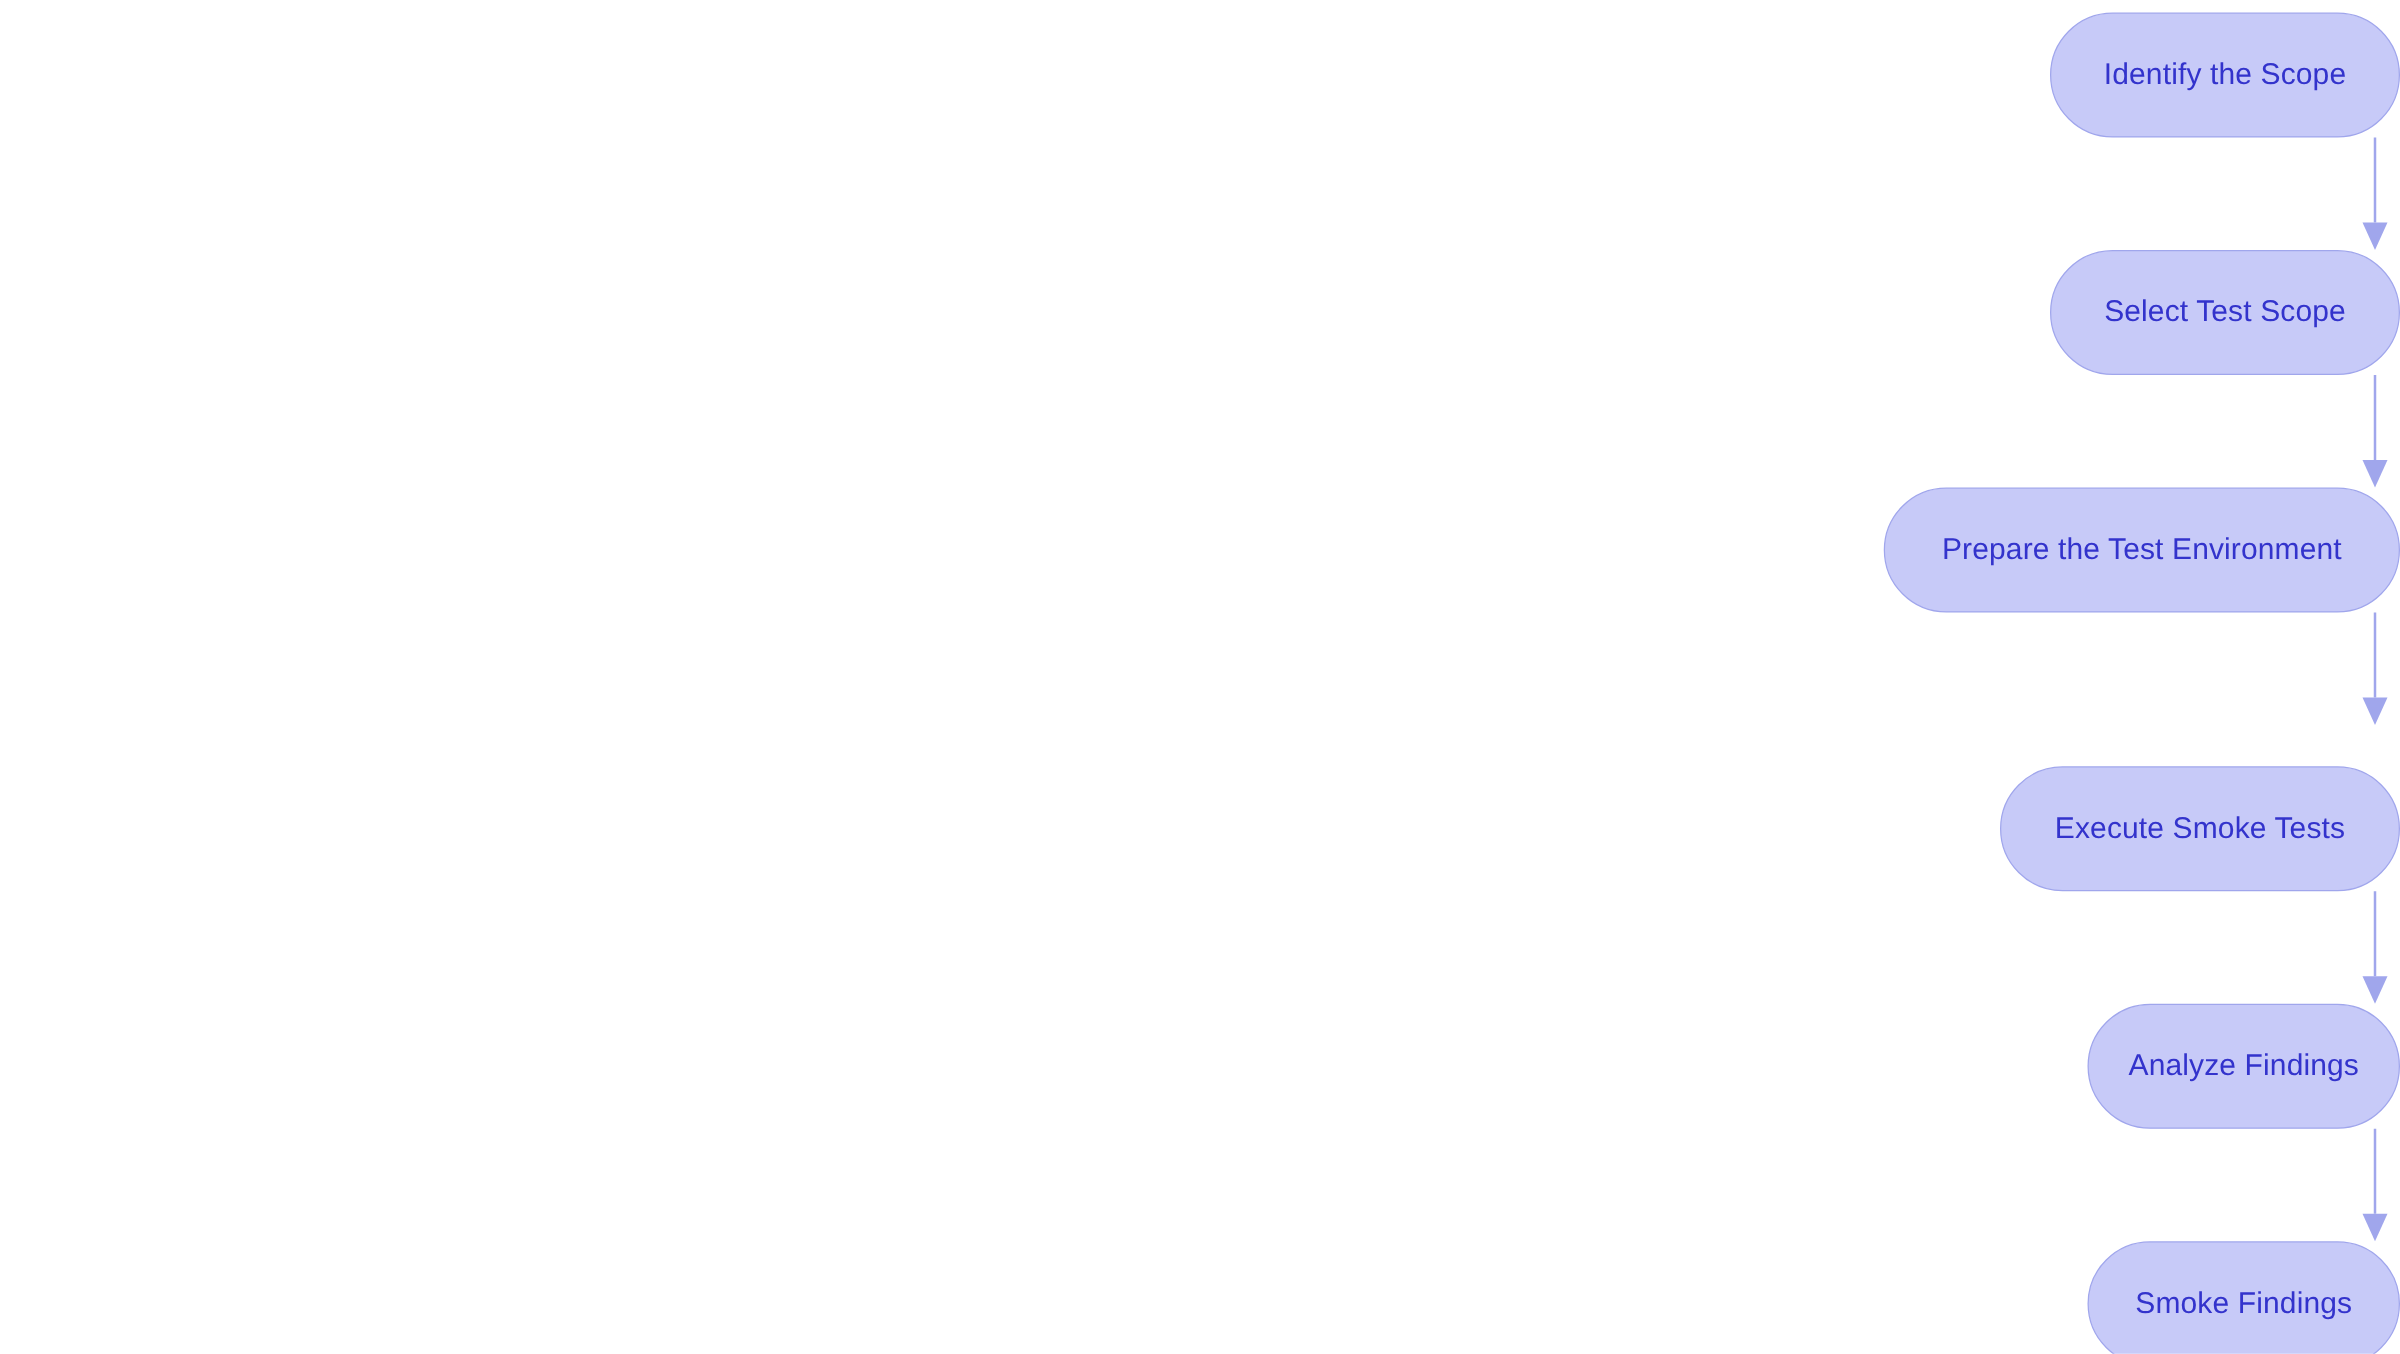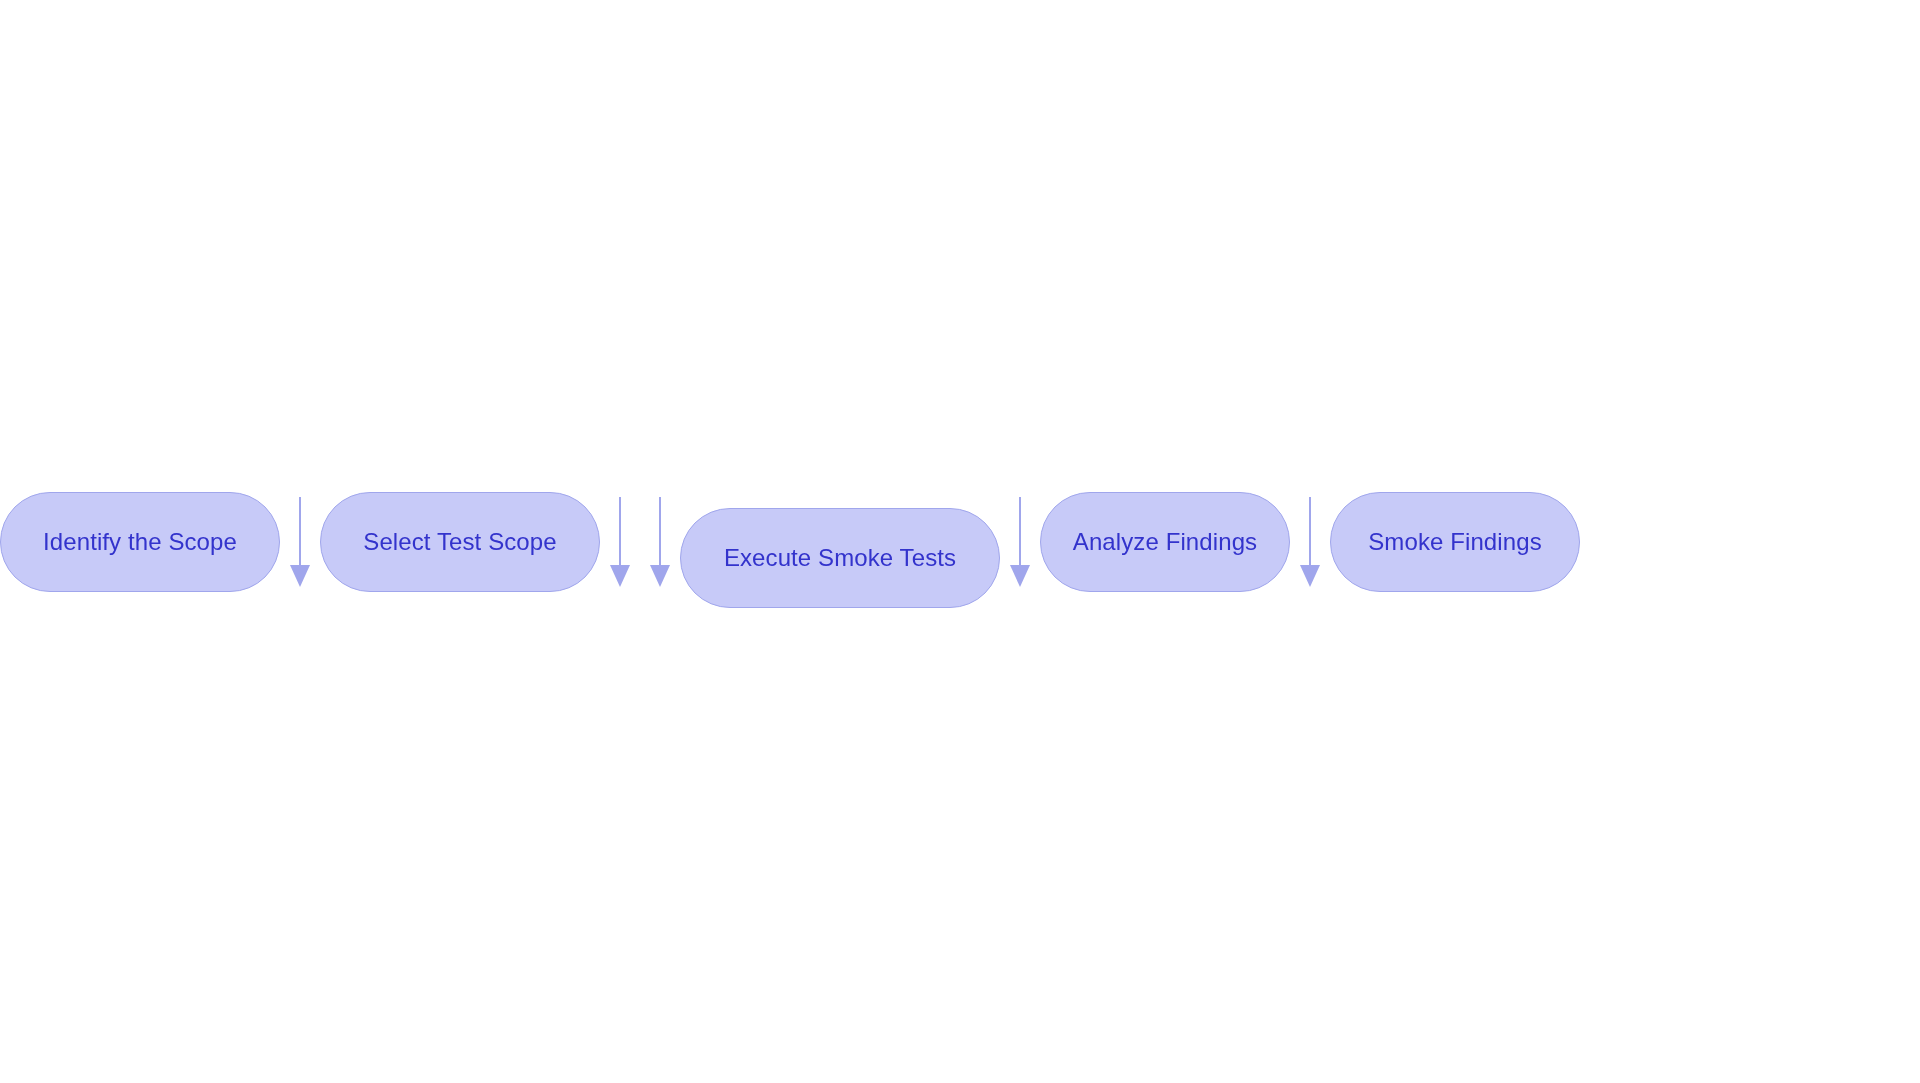--- a/index.html
+++ b/index.html
@@ -22,22 +22,22 @@
     background: #ffffff;
   }
 
   .flow-column {
     position: absolute;
     left: 0;
     top: 0;
     width: 1920px;
     height: 1083px;
     display: flex;
-    flex-direction: row;
-    align-items: center;
+    flex-direction: column;
+    align-items: flex-end;
   }
 
   
   .flow-node {
     position: relative;
     box-sizing: border-box;
     height: 100px;
     border-radius: 50px;
     background: #c7caf8;
     border: 1.5px solid #a0a6ec;
@@ -111,20 +111,23 @@
 
     <div class="flow-node w-sm">
       <span class="flow-node-label">Select Test Scope</span>
     </div>
 
     <div class="flow-connector">
       <div class="connector-line"></div>
       <div class="connector-arrowhead"></div>
     </div>
 
+    <div class="flow-node w-lg">
+      <span class="flow-node-label">Prepare the Test Environment</span>
+    </div>
 
     <div class="flow-connector">
       <div class="connector-line"></div>
       <div class="connector-arrowhead"></div>
     </div>
 
     <div class="flow-node w-md">
       <span class="flow-node-label">Execute Smoke Tests</span>
     </div>
 

